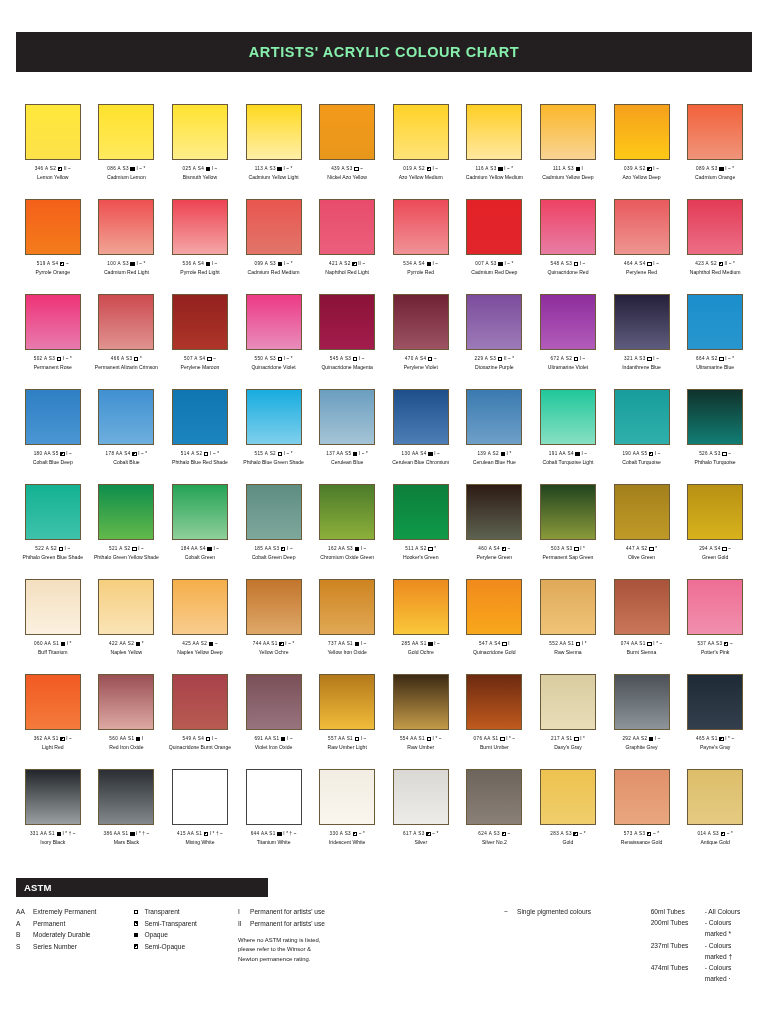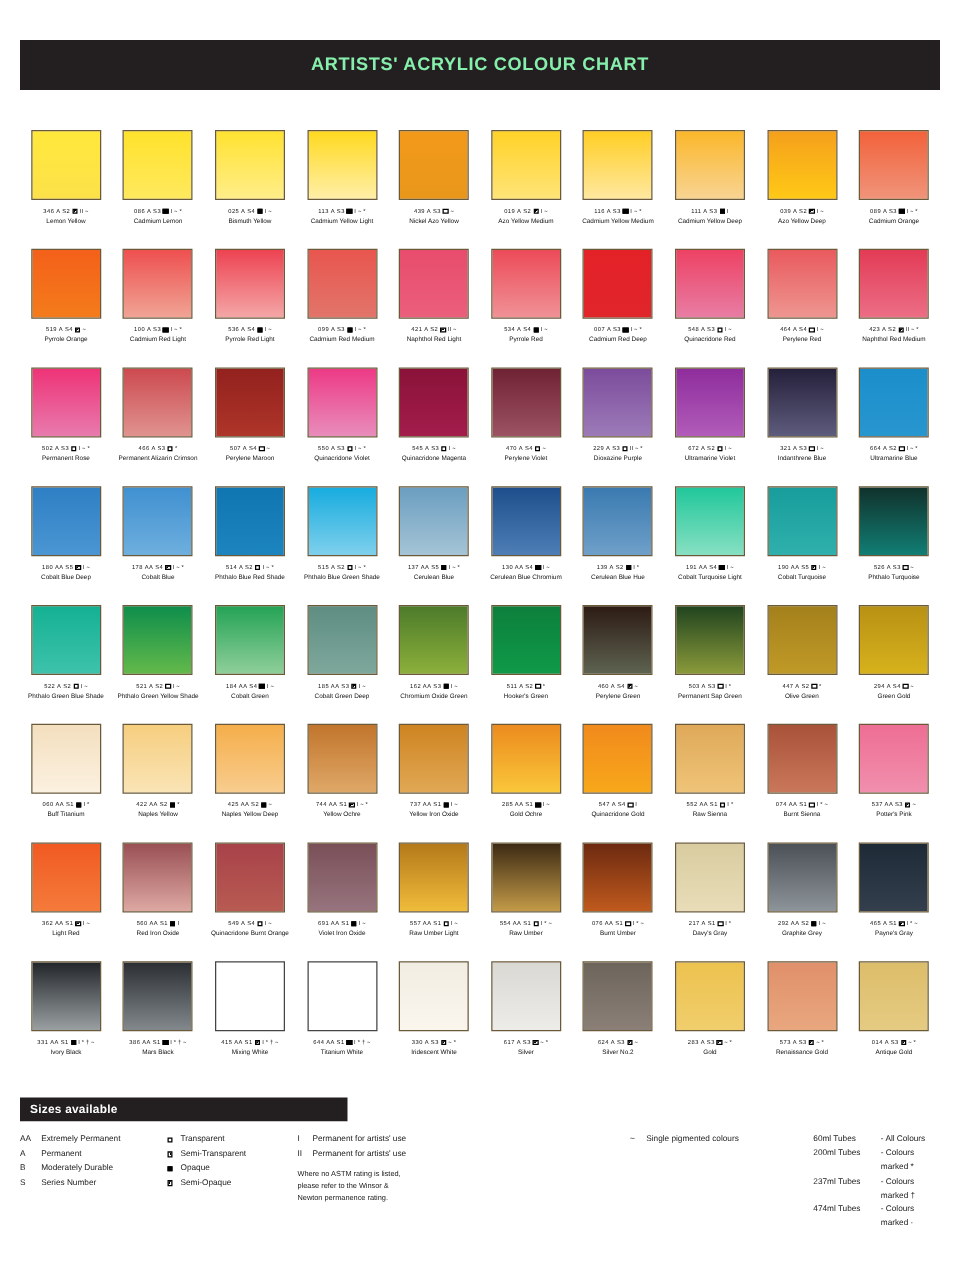--- a/index.html
+++ b/index.html
@@ -828,22 +828,22 @@
           <span class="num">014 A S3</span>
           <span class="mk mk-semiopaque"></span>
           <span>~ *</span>
         </div>
         <div class="nm">Antique Gold</div>
       </div>
     </div>
 
   <div class="footer">
     <div class="fbars">
-      <div class="fbar c">
-          <span>Sizes available</span>
+      <div class="fbar b">
+          <span>ASTM</span>
         </div>
     </div>
 
     <div class="fbody">
       <div class="col-key">
         <div class="klist" id="perm-list">
             <div class="krow">
               <div class="kc">AA</div>
               <div class="kt">Extremely Permanent</div>
             </div>

